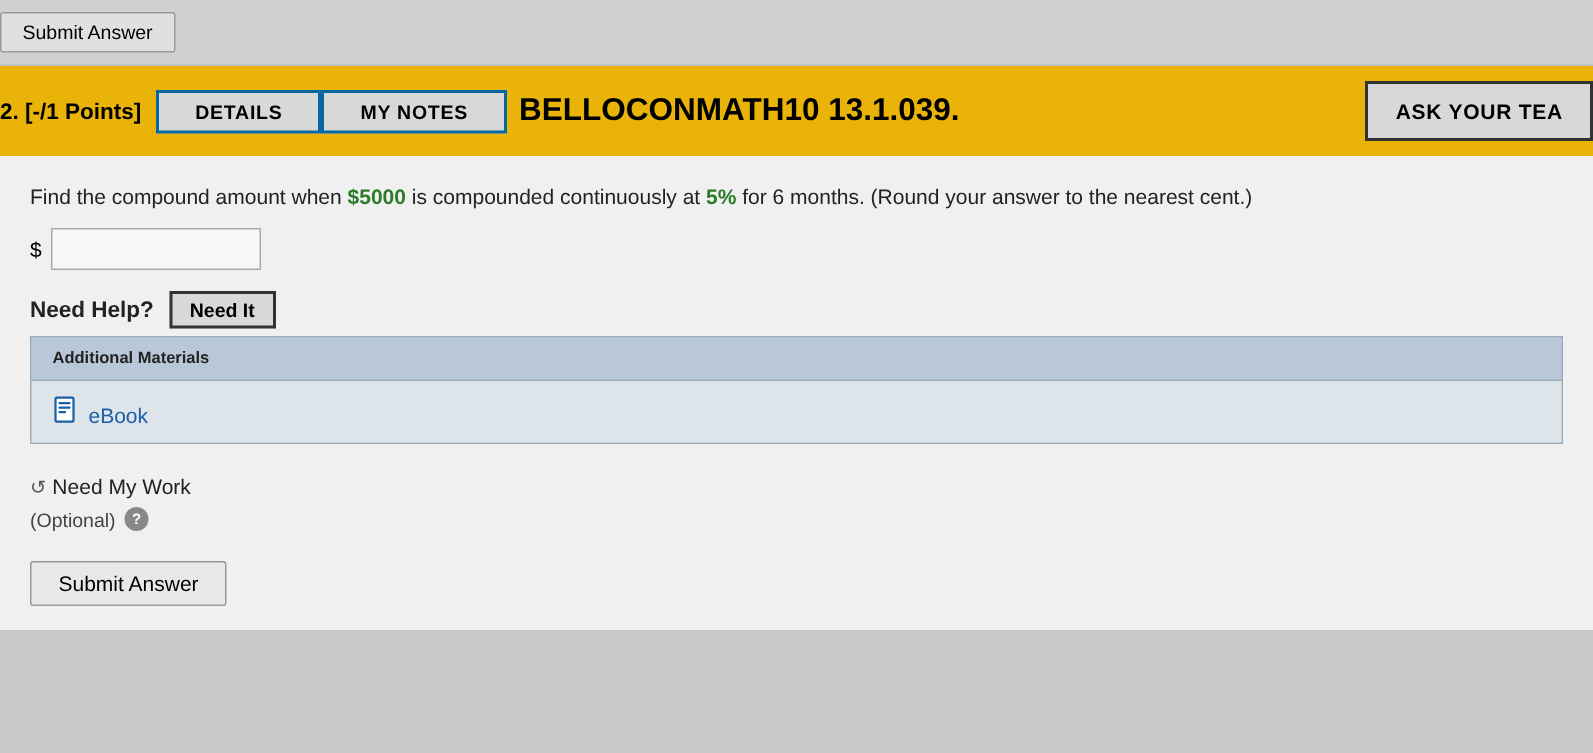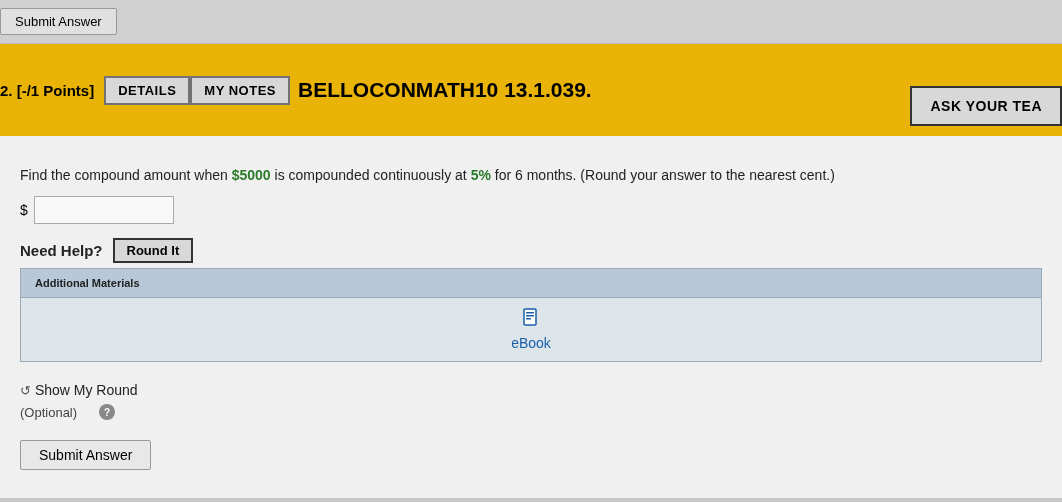--- a/index.html
+++ b/index.html
@@ -26,49 +26,48 @@
       background: #eab308;
     }
     .question-number {
       font-size: 15px;
       font-weight: bold;
       margin-left: 0;
       padding-right: 10px;
       white-space: nowrap;
     }
     .btn-details, .btn-my-notes {
-      border: 2px solid #737373;
+      border: 2px solid #0369a1;
       background: #d8d8d8;
-      padding: 5px 12px;
+      padding: 5px 24px;
       font-size: 13px;
       font-weight: bold;
       cursor: pointer;
       letter-spacing: 0.5px;
     }
     .question-code {
       font-size: 21px;
       font-weight: bold;
       margin-left: 8px;
     }
     .ask-teacher-btn {
       margin-left: auto;
       background: #d8d8d8;
       border: 2px solid #333;
       padding: 10px 18px;
       font-size: 14px;
       font-weight: bold;
       cursor: pointer;
       white-space: nowrap;
       letter-spacing: 0.5px;
-      margin-top: 32px;
     }
     .main-content {
       background: #f0f0f0;
       margin: 0;
-      padding: 28px 20px;
+      padding: 16px 20px;
     }
     .question-text {
       font-size: 14px;
       color: #222;
       margin-bottom: 10px;
       line-height: 1.6;
     }
     .highlight-amount {
       color: #2a7a2a;
       font-weight: bold;
@@ -125,27 +124,26 @@
       font-weight: bold;
       color: #222;
       border-bottom: 1px solid #9aabb8;
     }
     .additional-materials-body {
       padding: 10px 14px;
       background: #dde4ea;
     }
     .ebook-link {
       display: flex;
-      align-items: center;
+      align-items: flex-end;
       gap: 6px;
       color: #1a5fa8;
       font-size: 14px;
       cursor: pointer;
       text-decoration: none;
-      flex-direction: column;
     }
     .show-work-section {
       margin-top: 20px;
       margin-bottom: 6px;
     }
     .show-work-btn {
       background: none;
       border: none;
       font-size: 14px;
       color: #222;
@@ -156,21 +154,21 @@
       font-weight: normal;
       padding: 0;
     }
     .show-work-arrow {
       font-size: 13px;
       color: #555;
     }
     .optional-row {
       display: flex;
       align-items: center;
-      gap: 22px;
+      gap: 6px;
       margin-top: 4px;
       margin-bottom: 20px;
     }
     .optional-label {
       font-size: 13px;
       color: #444;
     }
     .optional-info {
       display: inline-flex;
       align-items: center;
@@ -227,21 +225,21 @@
 
   
   <div class="answer-row">
     <span class="dollar-sign">$</span>
     <input class="answer-input" type="text" placeholder="" style="">
   </div>
 
   
   <div class="need-help-row">
     <span class="need-help-label">Need Help?</span>
-    <button class="watch-it-btn">Round It</button>
+    <button class="watch-it-btn">Need It</button>
   </div>
 
   
   <div class="additional-materials-section">
     <div class="additional-materials-header">Additional Materials</div>
     <div class="additional-materials-body">
       <a class="ebook-link">
         <span>
           <svg width="18" height="18" viewBox="0 0 18 18" fill="none" xmlns="http://www.w3.org/2000/svg">
             <rect x="2" y="1" width="12" height="16" rx="1" fill="#fff" stroke="#1a5fa8" stroke-width="1.5"></rect>
@@ -252,21 +250,21 @@
         </span>
         <span>eBook</span>
       </a>
     </div>
   </div>
 
   
   <div class="show-work-section">
     <button class="show-work-btn">
       <span class="show-work-arrow">↺</span>
-      <span>Show My Round</span>
+      <span>Need My Work</span>
     </button>
   </div>
 
   
   <div class="optional-row">
     <span class="optional-label">(Optional)</span>
     <span class="optional-info">?</span>
   </div>
 
   

